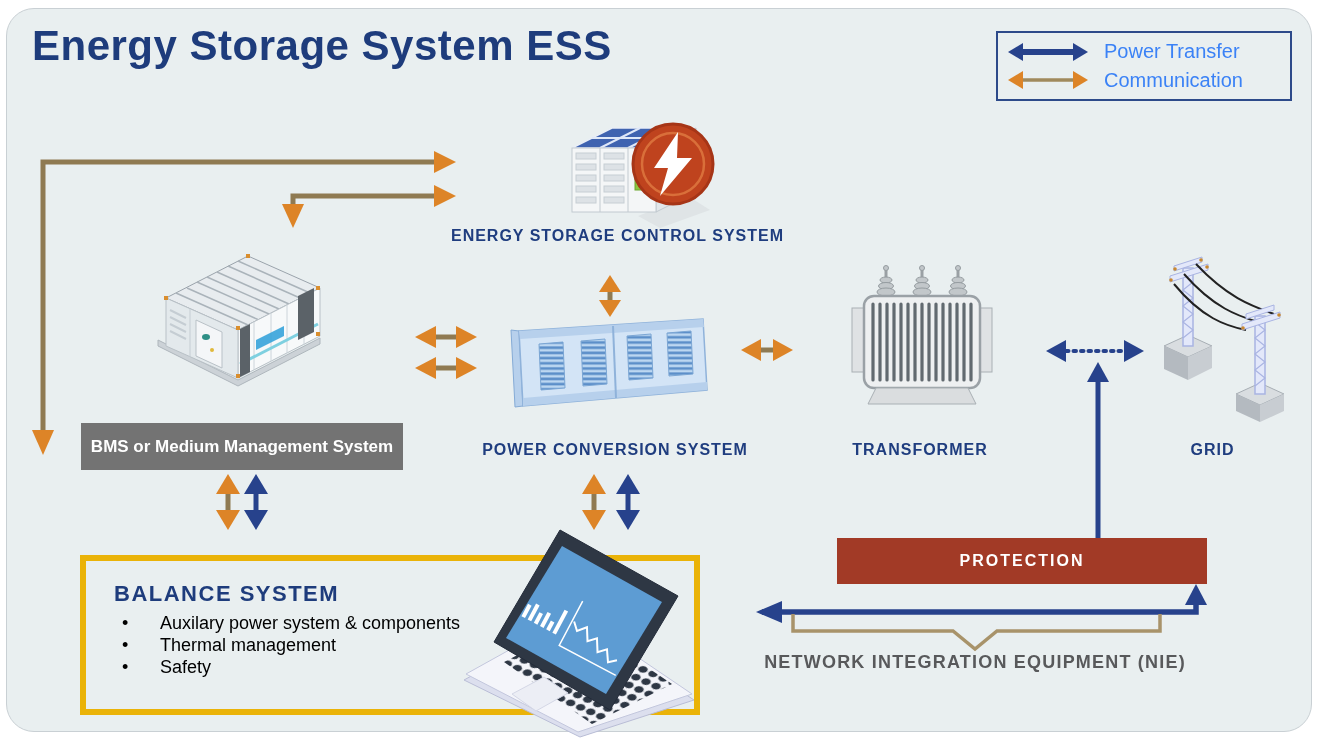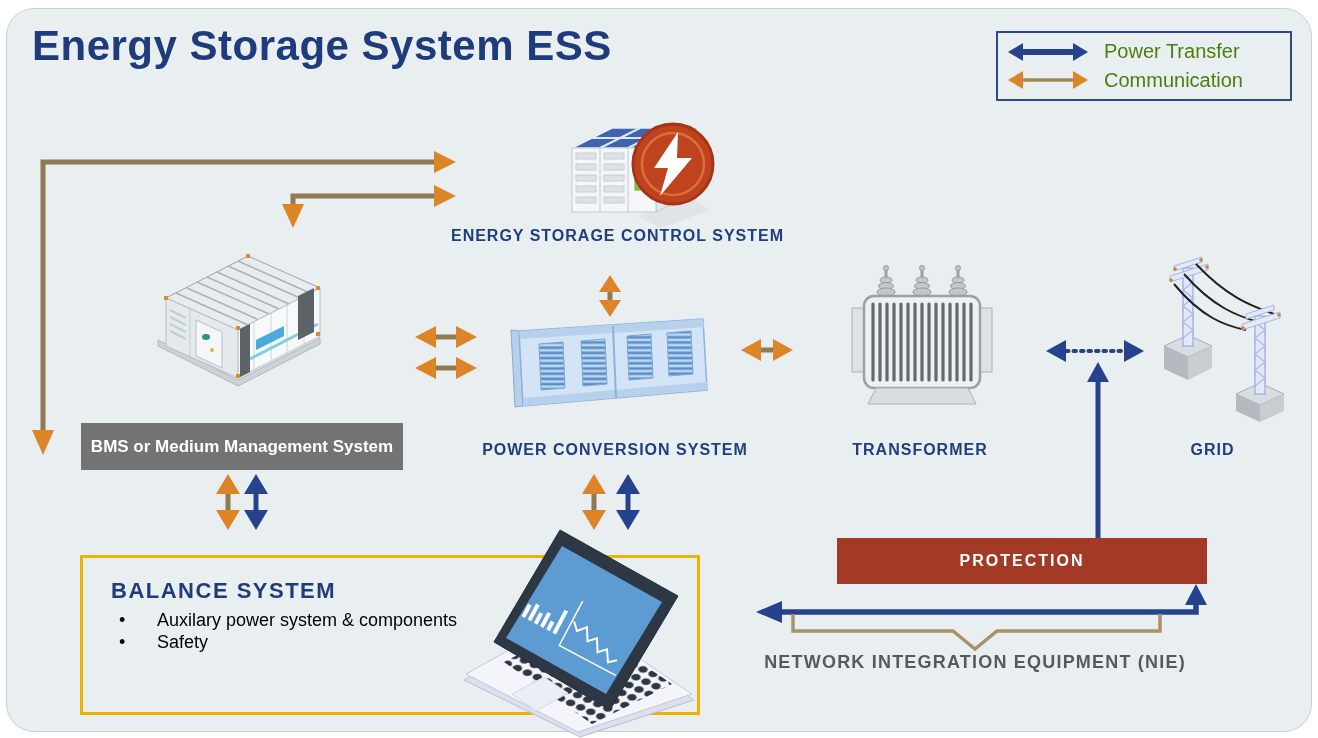--- a/index.html
+++ b/index.html
@@ -5,29 +5,29 @@
   html,body{margin:0;padding:0;background:#ffffff;}
   .canvas{position:relative;width:1318px;height:738px;background:#ffffff;overflow:hidden;
           font-family:"Liberation Sans",sans-serif;}
   .panel{position:absolute;left:6px;top:8px;right:6px;bottom:6px;background:#e9eff0;
          border:1.5px solid #c9d0d4;border-radius:28px;}
   .abs{position:absolute;}
   .title{position:absolute;left:32px;top:22px;font-size:42px;font-weight:bold;color:#1e3c7c;letter-spacing:.5px;}
   .legend{position:absolute;left:996px;top:31px;width:296px;height:70px;border:2px solid #2d4a8a;
           box-sizing:border-box;display:flex;flex-direction:column;justify-content:space-evenly;padding:2px 8px;}
   .legend-row{display:flex;align-items:center;gap:14px;}
-  .legend-label{color:#4d7c0f;font-size:20px;}
+  .legend-label{color:#3b82f6;font-size:20px;}
   .node-label{position:absolute;font-weight:bold;font-size:16px;color:#1f3d7f;letter-spacing:1px;text-align:center;}
   .banner{position:absolute;display:flex;align-items:center;justify-content:center;font-weight:bold;color:#ffffff;}
   .banner.bms{left:81px;top:423px;width:322px;height:47px;background:#737373;font-size:17px;}
   .banner.protection{left:837px;top:538px;width:370px;height:46px;background:#a23a26;font-size:16px;letter-spacing:2px;}
   .nie-label{position:absolute;left:720px;top:652px;width:510px;text-align:center;color:#58595b;
              font-weight:bold;font-size:18px;letter-spacing:1.2px;}
   .balance-box{position:absolute;left:80px;top:555px;width:620px;height:160px;box-sizing:border-box;
-               border:3px solid #eab308;padding:20px 0 4px 28px;}
+               border:6px solid #eab308;padding:20px 0 4px 28px;}
   .balance-title{font-size:22px;font-weight:bold;color:#1e3c7c;letter-spacing:1.5px;}
   .balance-box ul{margin:6px 0 0 0;padding:0;list-style:none;}
   .balance-box li{position:relative;padding-left:46px;font-size:18px;color:#000000;line-height:1.22;}
   .balance-box li::before{content:"\2022";position:absolute;left:8px;font-size:18px;}
   svg{display:block;}
   .arrows{position:absolute;left:0;top:0;pointer-events:none;}
 </style>
 </head>
 <body>
 
@@ -295,20 +295,21 @@
   <div class="node-label" style="left:455px;top:441px;width:320px;">POWER CONVERSION SYSTEM</div>
   <div class="node-label" style="left:830px;top:441px;width:180px;">TRANSFORMER</div>
   <div class="node-label" style="left:1140px;top:441px;width:145px;">GRID</div>
 
   <div class="banner bms">BMS or Medium Management System</div>
 
   <div class="balance-box">
     <div class="balance-title">BALANCE SYSTEM</div>
     <ul>
       <li>Auxilary power system &amp; components</li>
+      <li>Thermal management</li>
       <li>Safety</li>
     </ul>
   </div>
 
   <svg class="abs" style="left:456px;top:526px;" width="262" height="212" viewBox="0 0 262 212">
     <defs>
       <pattern id="keys" width="11" height="10" patternUnits="userSpaceOnUse" patternTransform="rotate(24) skewX(-18)">
         <ellipse cx="5" cy="5" rx="4.4" ry="3.6" fill="#2e3744"></ellipse>
       </pattern>
       <clipPath id="scr">

